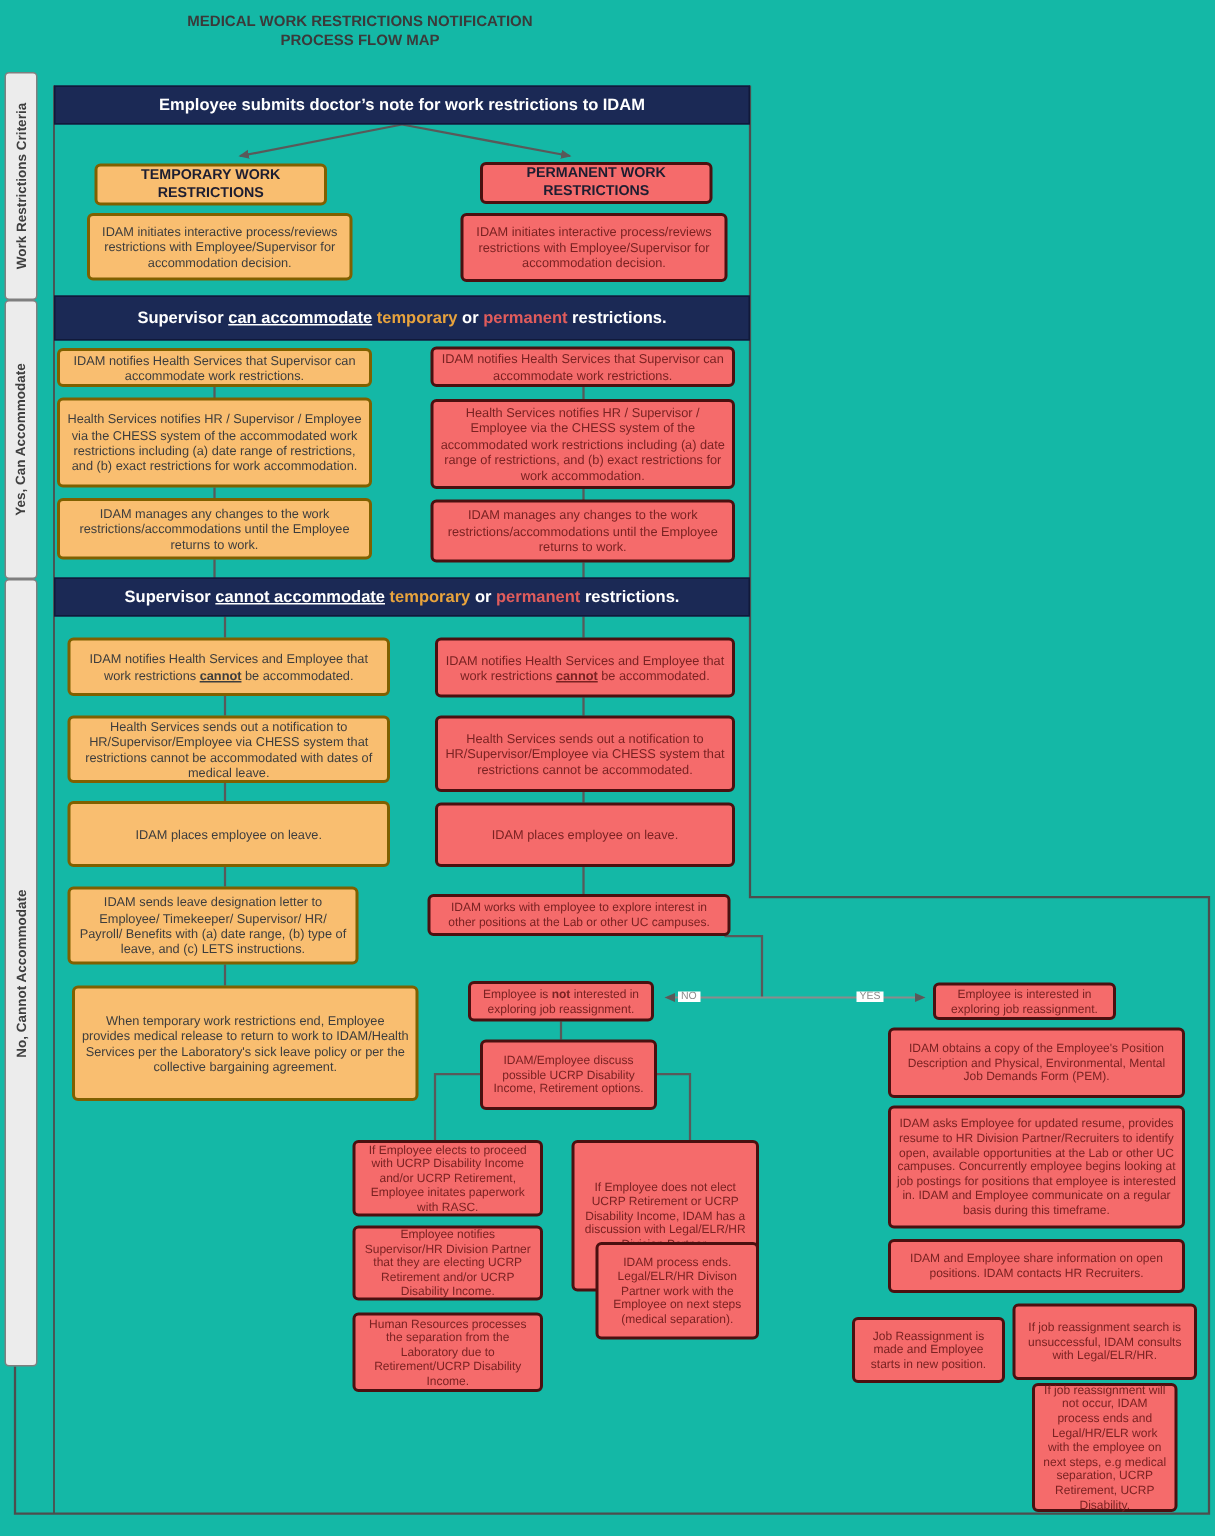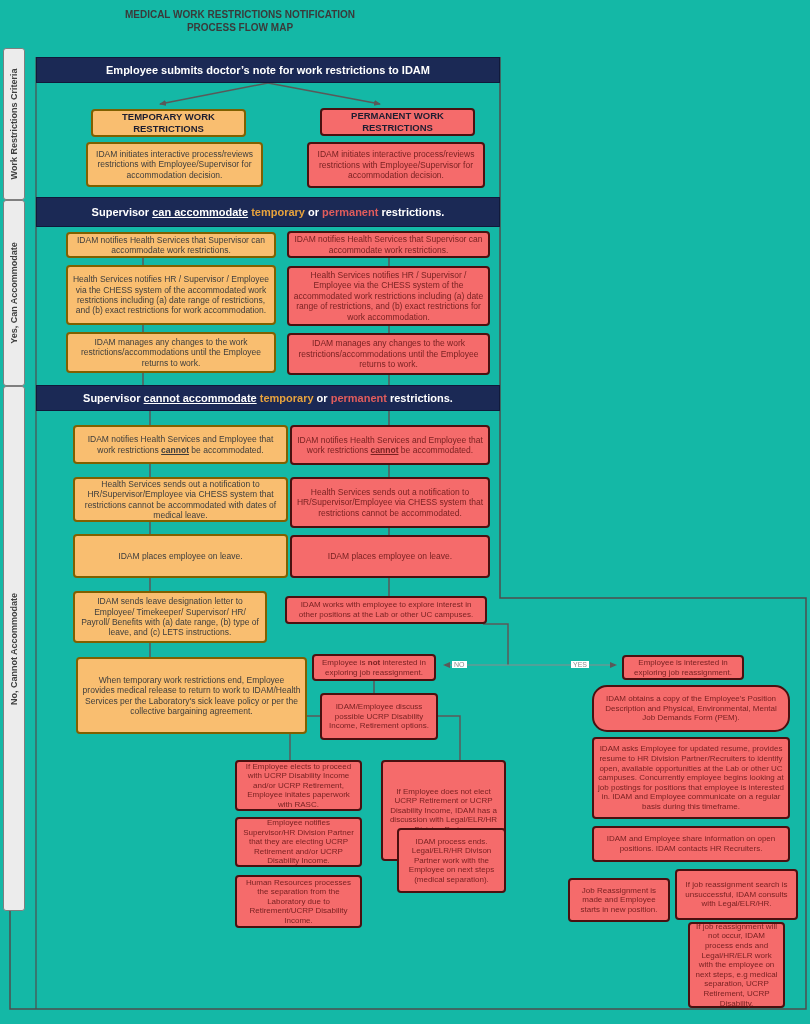--- a/index.html
+++ b/index.html
@@ -21,21 +21,21 @@
   }
   .banner{
     left:36px;width:464px;background:#1b2955;border:1px solid #10193a;
     display:flex;align-items:center;justify-content:center;text-align:center;
     color:#ffffff;font-weight:bold;font-size:11px;
   }
   .bx{
     display:flex;align-items:center;justify-content:center;text-align:center;
     border-radius:4px;padding:2px 4px;font-size:8.5px;line-height:1.22;
   }
-  .ob{background:#f9be70;border:2px solid #7f6000;color:#3d3d3d;margin-left:28px;}
+  .ob{background:#f9be70;border:2px solid #7f6000;color:#3d3d3d;}
   .rb{background:#f56b6b;border:2px solid #4a1010;color:#7a2222;}
   .hdr{font-size:9.5px;font-weight:bold;color:#1d1d30;}
   .sm{font-size:8px;line-height:1.2;}
   .yn{
     font-size:7px;color:#8c8c8c;background:#ffffff;padding:0 2px;line-height:1;
   }
   svg{position:absolute;left:0;top:0;}
 </style>
 </head>
 <body>
@@ -189,21 +189,21 @@
   <div class="abs bx rb sm" style="left:235px;top:875px;width:127px;height:53px;">
     <span>Human Resources processes the separation from the Laboratory due to Retirement/UCRP Disability Income.</span>
   </div>
   <div class="abs bx rb sm" style="left:381px;top:760px;width:125px;height:101px;">
     <span>If Employee does not elect UCRP Retirement or UCRP Disability Income, IDAM has a discussion with Legal/ELR/HR Division Partner.</span>
   </div>
   <div class="abs bx rb sm" style="left:397px;top:828px;width:109px;height:65px;">
     <span>IDAM process ends. Legal/ELR/HR Divison Partner work with the Employee on next steps (medical separation).</span>
   </div>
 
-  <div class="abs bx rb sm" style="left:592px;top:685px;width:198px;height:47px;border-radius:15px;">
+  <div class="abs bx rb sm" style="left:592px;top:685px;width:198px;height:47px;">
     <span>IDAM obtains a copy of the Employee's Position Description and Physical, Environmental, Mental Job Demands Form (PEM).</span>
   </div>
   <div class="abs bx rb sm" style="left:592px;top:737px;width:198px;height:82px;">
     <span>IDAM asks Employee for updated resume, provides resume to HR Division Partner/Recruiters to identify open, available opportunities at the Lab or other UC campuses. Concurrently employee begins looking at job postings for positions that employee is interested in. IDAM and Employee communicate on a regular basis during this timeframe.</span>
   </div>
   <div class="abs bx rb sm" style="left:592px;top:826px;width:198px;height:36px;">
     <span>IDAM and Employee share information on open positions. IDAM contacts HR Recruiters.</span>
   </div>
   <div class="abs bx rb sm" style="left:568px;top:878px;width:102px;height:44px;">
     <span>Job Reassignment is made and Employee starts in new position.</span>

